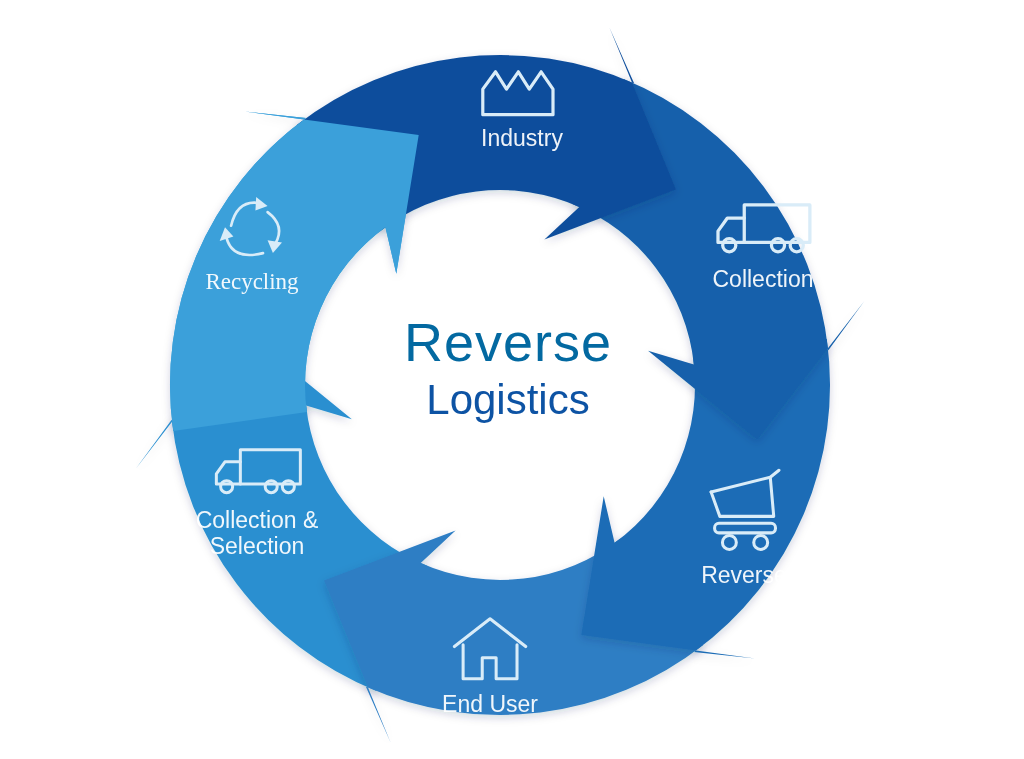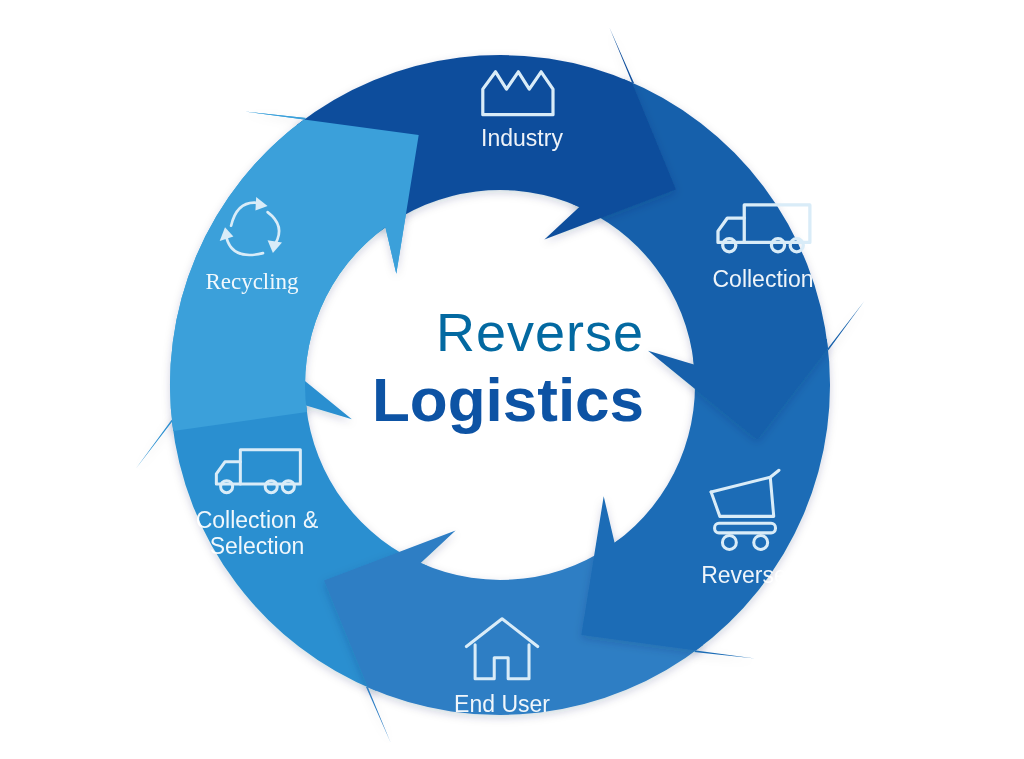--- a/index.html
+++ b/index.html
@@ -2,34 +2,34 @@
 <html><head>
 <meta charset="utf-8">
 <style>
   html,body{margin:0;padding:0;background:#fff;}
   .canvas{position:relative;width:1024px;height:759px;background:#ffffff;overflow:hidden;
           font-family:"Liberation Sans","DejaVu Sans",sans-serif;}
   .ring{position:absolute;left:0;top:0;width:1024px;height:759px;}
   .center-title{position:absolute;left:508px;top:368px;transform:translate(-50%,-50%);
                 text-align:center;line-height:1;}
   .t1{font-size:54px;font-weight:300;color:#2e7ab8;letter-spacing:1px;}
-  .t2{font-size:62px;font-weight:700;color:#0d53a4;margin-top:10px;letter-spacing:0px;}
+  .t2{font-size:42px;font-weight:400;color:#0d53a4;margin-top:10px;letter-spacing:0px;}
   .stage{position:absolute;transform:translate(-50%,-50%);display:flex;flex-direction:column;
          align-items:center;gap:7px;}
   .stage-label{color:rgba(255,255,255,0.93);font-size:23px;font-weight:400;text-align:center;
                white-space:nowrap;line-height:1.15;}
   .stage-label.wrap{white-space:normal;width:155px;}
   .icon-svg{display:block;}
   .icon-svg path,.icon-svg rect,.icon-svg circle{fill:none;stroke:#d9ecf8;stroke-width:3.5;
                stroke-linecap:round;stroke-linejoin:round;}
   .icon-svg polygon{fill:#d9ecf8;stroke:none;}
   #st-industry{left:522px;top:104px;}
   #st-distributor{left:763px;top:246px;}
   #st-retail{left:744px;top:527px;}
-  #st-enduser{left:490px;top:665px;margin-left:12px;}
+  #st-enduser{left:490px;top:665px;}
   #st-collection{left:257px;top:502px;}
   #st-recycling{left:252px;top:244px;font-family:Liberation Serif, serif;}
 </style>
 </head>
 <body>
 
 <div class="canvas">
 
   <svg class="ring" viewBox="0 0 1024 759">
     <defs>

